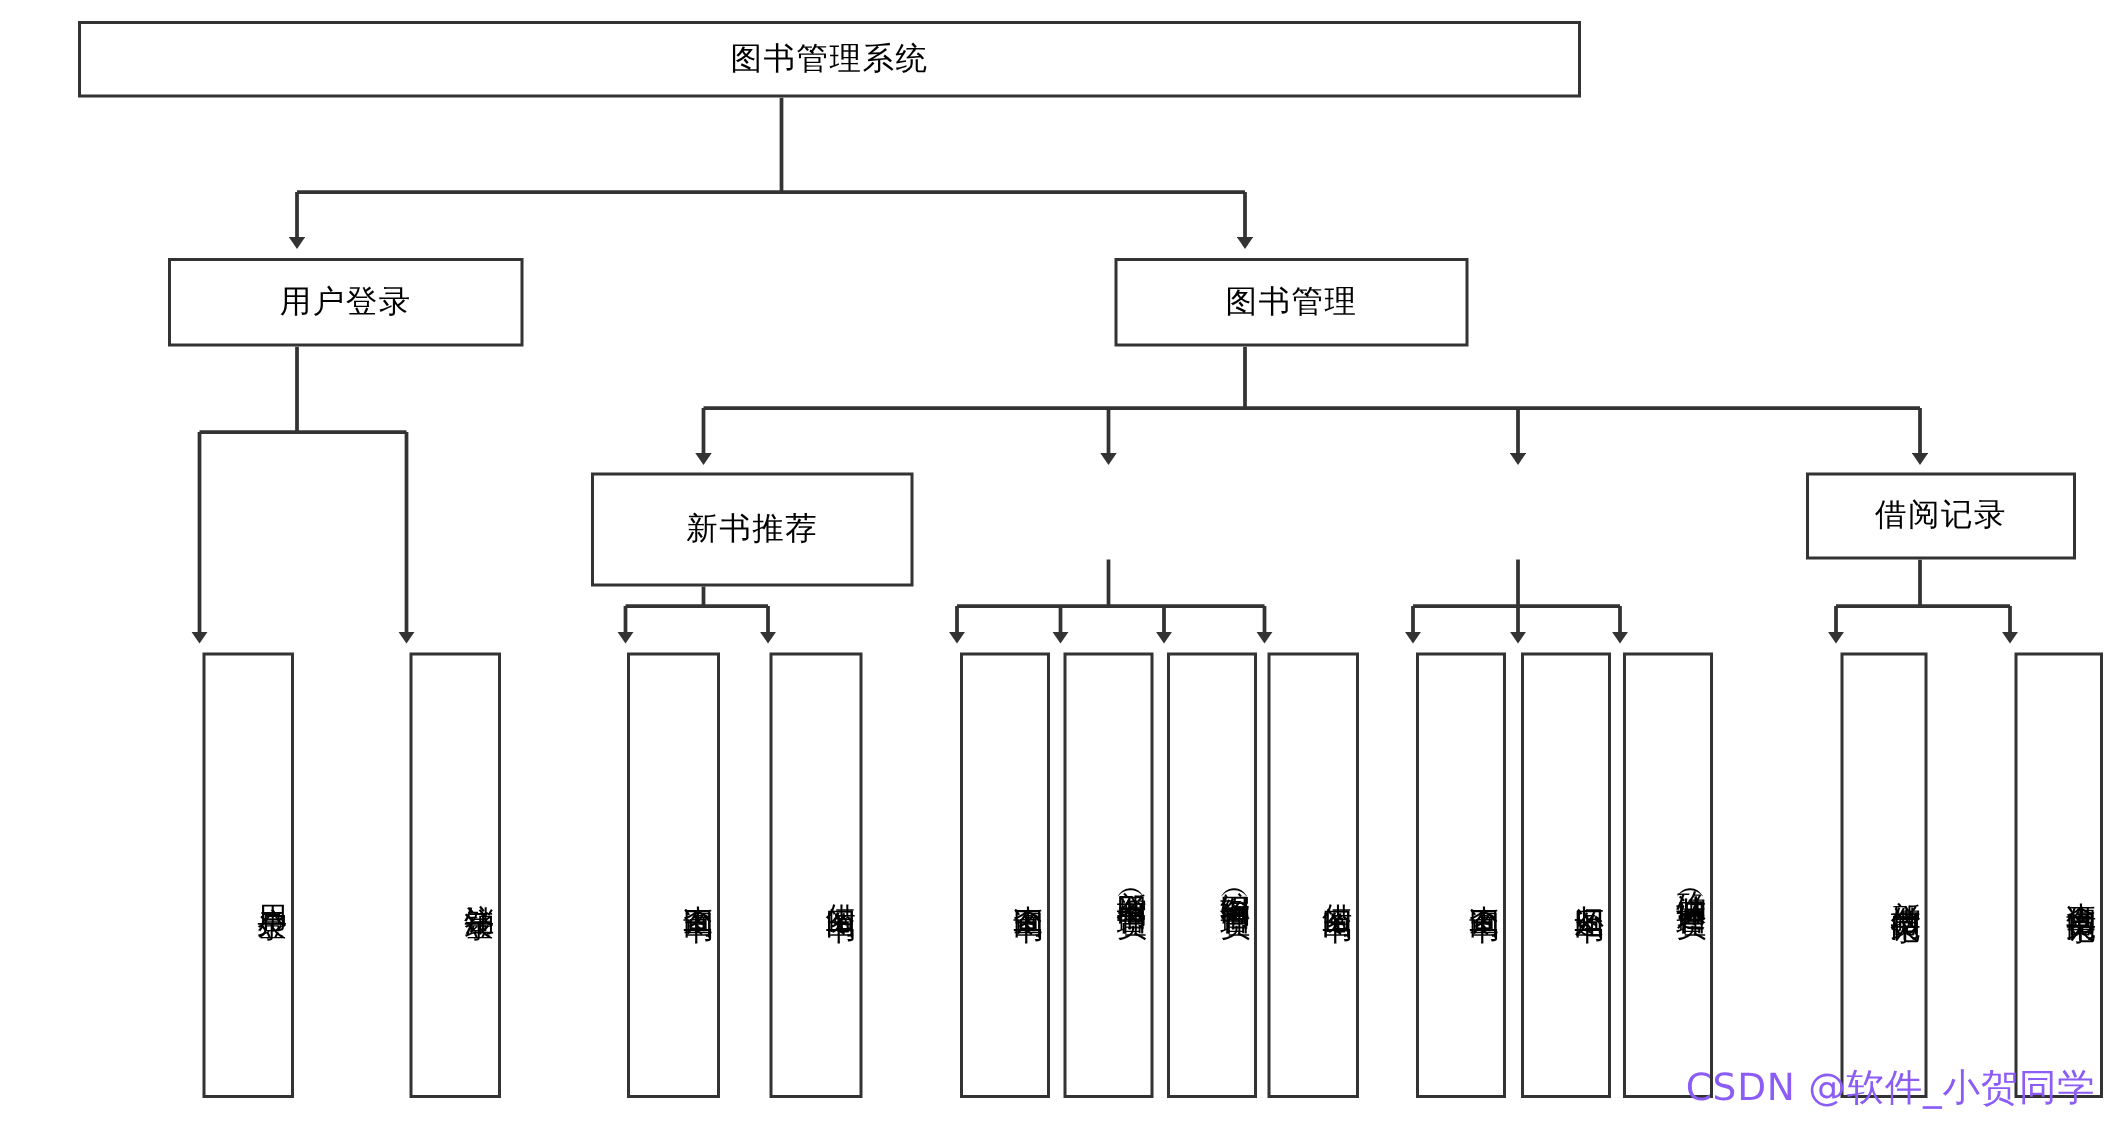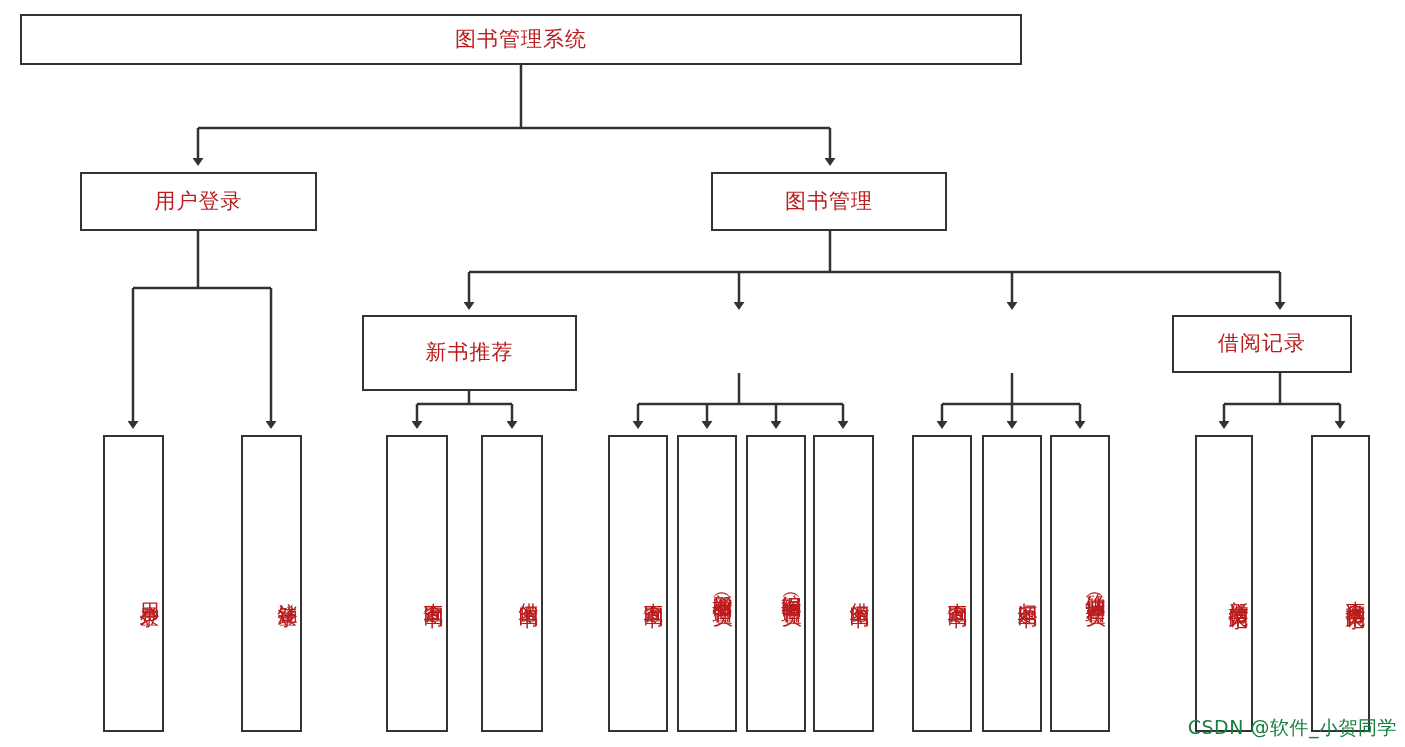--- a/index.html
+++ b/index.html
@@ -16,21 +16,22 @@
     overflow: hidden;
   }
   .node {
     position: absolute;
     box-sizing: border-box;
     border: 2.5px solid #333333;
     background: #ffffff;
     display: flex;
     align-items: center;
     justify-content: center;
-    color: #b91c1c;
+    color: #000000;
+    margin-left: 32px;
   }
   .node.h {
     font-size: 21px;
     line-height: 1.2;
     letter-spacing: 1px;
   }
   .node.v {
     writing-mode: vertical-rl;
     text-orientation: upright;
     font-size: 20px;
@@ -51,22 +52,22 @@
     left: 0;
     top: 0;
     width: 1405px;
     height: 747px;
     pointer-events: none;
   }
   .wm {
     position: absolute;
     right: 8px;
     bottom: 6px;
-    font-size: 19px;
-    color: #15803d;
+    font-size: 25px;
+    color: #8b5cf6;
     letter-spacing: 0.5px;
     white-space: nowrap;
   }
 </style>
 </head>
 <body>
 
 <div id="canvas">
 
   <svg class="links" viewBox="0 0 1405 747">

